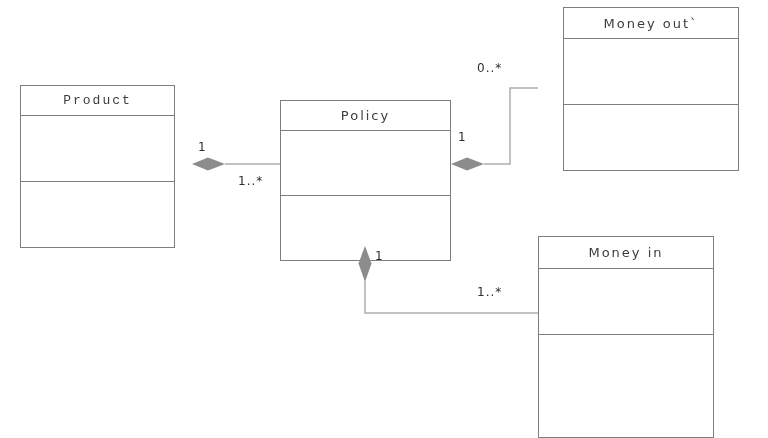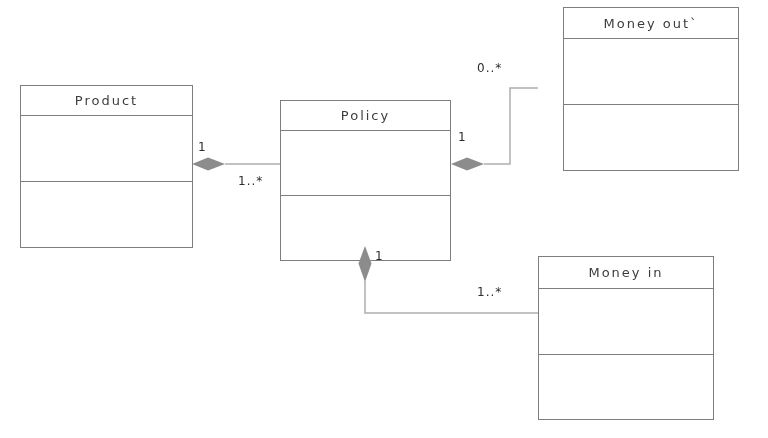--- a/index.html
+++ b/index.html
@@ -58,39 +58,39 @@
     color: #2e2e2e;
     white-space: nowrap;
     line-height: 15px;
   }
 </style>
 </head>
 <body>
 
 <div id="canvas">
 
-  <div class="uml-class" style="left:20px; top:85px; width:173px; height:163px;">
+  <div class="uml-class" style="left:20px; top:85px; width:155px; height:163px;font-family:Liberation Mono, monospace;">
     <div class="uml-title" style="height:30px">Product</div>
     <div class="uml-compartment" style="height:66px"></div>
     <div class="uml-compartment last" style="height:65px"></div>
   </div>
 
   <div class="uml-class" style="left:280px; top:100px; width:171px; height:161px;">
     <div class="uml-title" style="height:30px">Policy</div>
     <div class="uml-compartment" style="height:65px"></div>
     <div class="uml-compartment last" style="height:64px"></div>
   </div>
 
   <div class="uml-class" style="left:538px; top:7px; width:176px; height:164px;margin-left:25px;">
     <div class="uml-title" style="height:31px">Money out`</div>
     <div class="uml-compartment" style="height:66px"></div>
     <div class="uml-compartment last" style="height:65px"></div>
   </div>
 
-  <div class="uml-class" style="left:538px; top:256px; width:176px; height:164px;">
+  <div class="uml-class" style="left:538px; top:236px; width:176px; height:202px;">
     <div class="uml-title" style="height:32px">Money in</div>
     <div class="uml-compartment" style="height:66px"></div>
     <div class="uml-compartment last" style="height:64px"></div>
   </div>
 
   <svg id="connector-layer" viewBox="0 0 768 438" xmlns="http://www.w3.org/2000/svg">
 
     <g>
       <line x1="225" y1="164" x2="280" y2="164" stroke="#aeaeae" stroke-width="1.5"></line>
       <polygon points="192,164 208,157.5 225,164 208,170.5" fill="#8c8c8c"></polygon>

